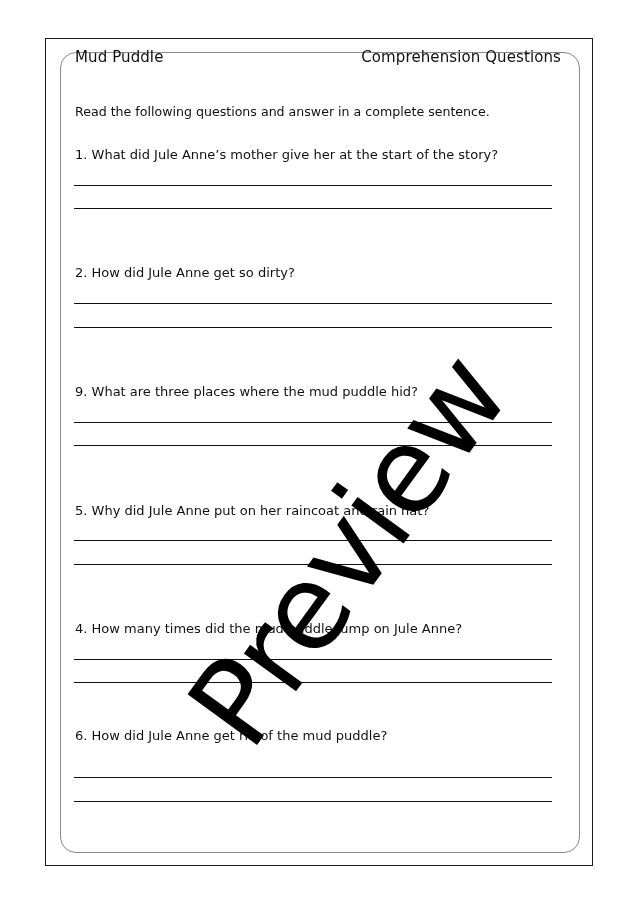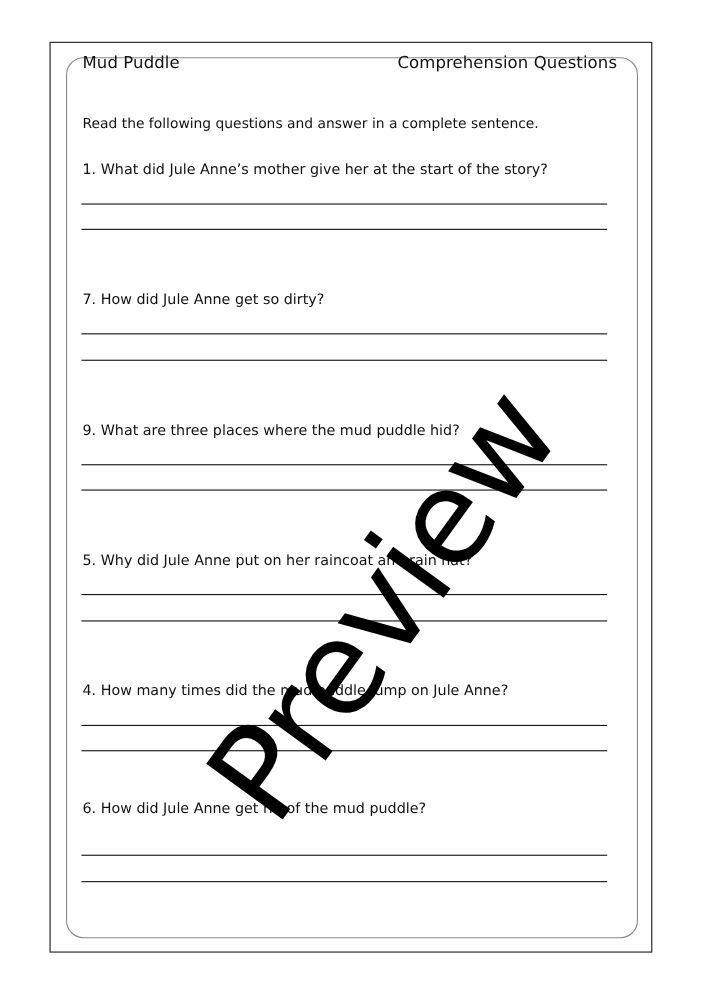--- a/index.html
+++ b/index.html
@@ -27,21 +27,21 @@
 
 <div class="title title-left">Mud Puddle</div>
 <div class="title title-right">Comprehension Questions</div>
 
 <div class="instructions">Read the following questions and answer in a complete sentence.</div>
 
 <div class="question" style="top:147px">1. What did Jule Anne’s mother give her at the start of the story?</div>
 <div class="answer-line" style="top:185px"></div>
 <div class="answer-line" style="top:208px"></div>
 
-<div class="question" style="top:265px">7. How did Jule Anne get so dirty?</div>
+<div class="question" style="top:265px">2. How did Jule Anne get so dirty?</div>
 <div class="answer-line" style="top:303px"></div>
 <div class="answer-line" style="top:327px"></div>
 
 <div class="question" style="top:384px">9. What are three places where the mud puddle hid?</div>
 <div class="answer-line" style="top:422px"></div>
 <div class="answer-line" style="top:445px"></div>
 
 <div class="question" style="top:503px">5. Why did Jule Anne put on her raincoat and rain hat?</div>
 <div class="answer-line" style="top:540px"></div>
 <div class="answer-line" style="top:564px"></div>

